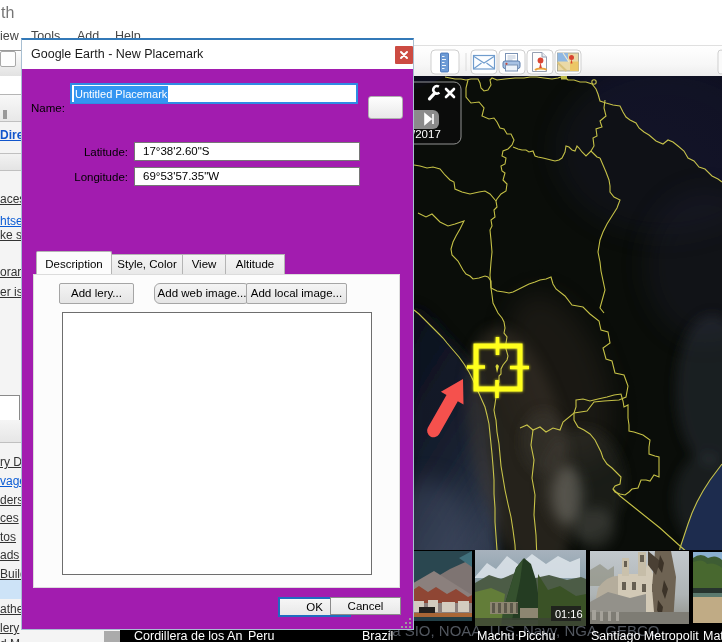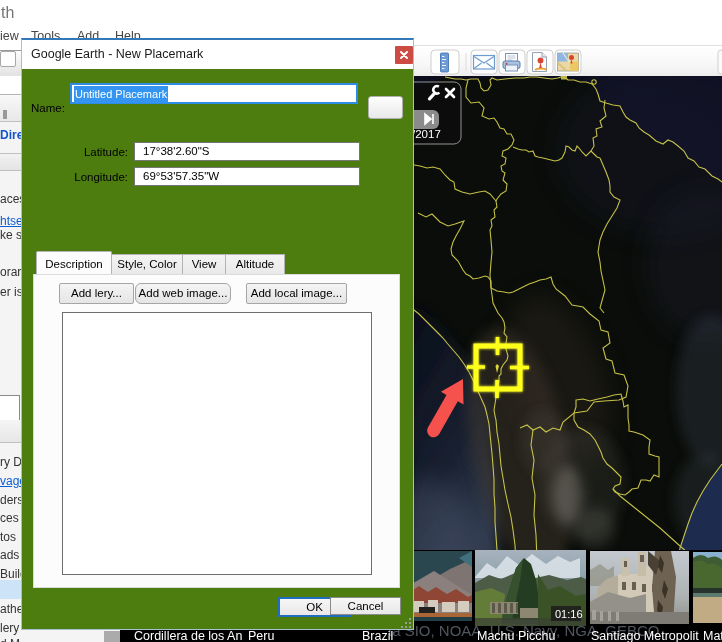--- a/index.html
+++ b/index.html
@@ -7,23 +7,23 @@
 .abs{position:absolute;}
 
 #topwhite{left:0;top:0;width:722px;height:45px;background:#fff;}
 #titletxt{left:1px;top:4px;font-size:16px;color:#757575;}
 #menurow{left:0;top:29px;font-size:12.5px;color:#454545;}
 #toolbar{left:0;top:45px;width:722px;height:31px;background:linear-gradient(#ffffff,#f7f7f7 60%,#ececec);border-top:1px solid #e0e0e0;border-bottom:1px solid #9d9d9d;}
 
 #map{left:120px;top:76px;width:602px;height:566px;}
 
 #sidebar{left:0;top:41px;width:120px;height:601px;background:#f4f4f4;font-size:12px;color:#333;}
-.sbi{position:absolute;left:0;white-space:nowrap;}
-
-#dlg{left:21px;top:38px;width:391px;height:589px;background:#4d7c0f;border-top:2px solid #3379b8;border-left:1px solid #a8bfd2;border-right:1px solid #a8bfd2;border-bottom:1px solid #a8bfd2;}
+.sbi{position:absolute;left:0;white-space:nowrap;text-decoration:underline;}
+
+#dlg{left:21px;top:38px;width:391px;height:589px;background:#a21caf;border-top:2px solid #3379b8;border-left:1px solid #a8bfd2;border-right:1px solid #a8bfd2;border-bottom:1px solid #a8bfd2;}
 #dlgtitle{left:0;top:0;width:391px;height:29px;background:#ffffff;}
 #dlgtitle span{position:absolute;left:9px;top:7px;font-size:12.5px;color:#1a1a1a;}
 #dlgclose{left:373px;top:6px;width:18px;height:18px;background:#cc4b42;border-radius:1px;color:#fff;font-size:10px;font-weight:bold;text-align:center;line-height:18px;}
 .lbl{position:absolute;font-size:11.5px;color:#000;}
 .inp{position:absolute;background:#fff;border:1px solid #767676;font-size:11.5px;color:#000;}
 #nameinp{left:48px;top:43px;width:284px;height:17px;border:2px solid #2f8ce4;background:#fff;}
 #namesel{position:absolute;left:2px;top:1px;height:17px;background:#3395f1;color:#fff;font-size:11px;padding:0 1px;line-height:16px;}
 #namebtn{left:346px;top:56px;width:33px;height:21px;background:linear-gradient(#fefefe,#e9e9e9);border:1px solid #b0b0b0;border-radius:3px;}
 
 .tab{position:absolute;font-size:11.5px;text-align:center;color:#000;border:1px solid #b4b4b4;border-bottom:none;}
@@ -291,21 +291,21 @@
   <div class="lbl" style="left:60px;top:106px;width:46px;text-align:right;">Latitude:</div>
   <div class="inp" style="left:112px;top:102px;width:216px;height:17px;padding:0 0 0 8px;line-height:17px;">17°38'2.60"S</div>
   <div class="lbl" style="left:51px;top:131px;width:55px;text-align:right;">Longitude:</div>
   <div class="inp" style="left:112px;top:127px;width:216px;height:17px;padding:0 0 0 8px;line-height:17px;">69°53'57.35"W</div>
   <div class="tab active" style="left:14px;width:74px;">Description</div>
   <div class="tab inactive" style="left:89px;width:70px;">Style, Color</div>
   <div class="tab inactive" style="left:160px;width:42px;">View</div>
   <div class="tab inactive" style="left:203px;width:58px;">Altitude</div>
   <div class="abs" id="pane"></div>
   <div class="addbtn" style="left:37px;width:73px;">Add lery...</div>
-  <div class="addbtn" style="left:113px;width:94px;border-radius:6px;">Add web image...</div>
+  <div class="addbtn" style="left:132px;width:94px;border-radius:6px;">Add web image...</div>
   <div class="addbtn" style="left:224px;width:99px;">Add local image...</div>
   <div class="abs" id="descbox"></div>
   <div class="okbtn" style="left:228px;border:2px solid #1f6cc0;margin-left:28px;">OK</div>
   <div class="okbtn" style="left:308px;border:1px solid #8a8a8a;">Cancel</div>
   <svg class="abs" style="left:379px;top:578px;" width="12" height="12" viewBox="0 0 12 12">
     <g fill="#9b9b9b">
         <rect x="8" y="0" width="2" height="2"></rect>
         <rect x="8" y="4" width="2" height="2"></rect>
         <rect x="4" y="4" width="2" height="2"></rect>
         <rect x="8" y="8" width="2" height="2"></rect>

